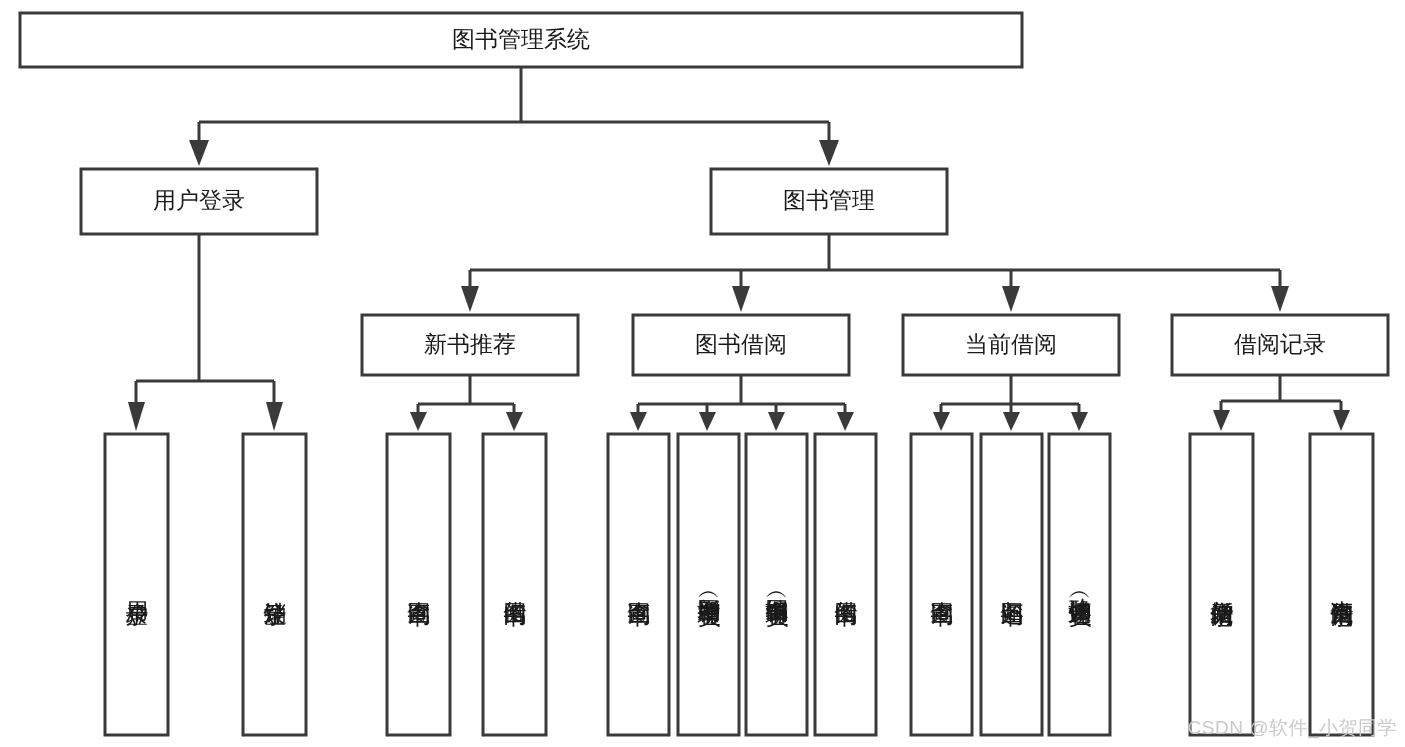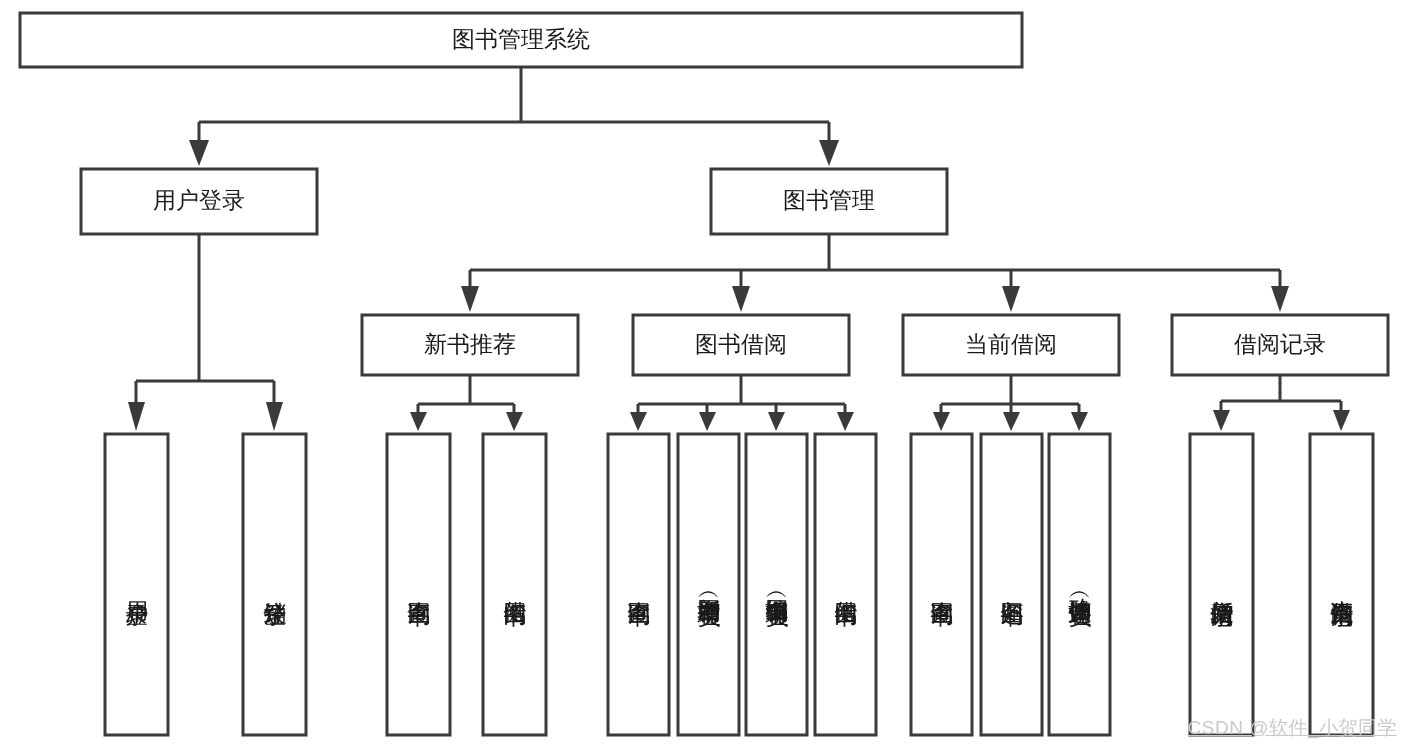--- a/index.html
+++ b/index.html
@@ -71,21 +71,20 @@
     position: absolute;
     right: 8px;
     bottom: 6px;
     font-family: "Liberation Sans", "DejaVu Sans", sans-serif;
     font-size: 19px;
     color: #c9c9c9;
     letter-spacing: 0.5px;
     user-select: none;
     pointer-events: none;
     white-space: nowrap;
-    text-decoration: underline;
   }
 </style>
 </head>
 <body>
 
 <div id="diagram-root">
 
   <svg class="flow" viewBox="0 0 1405 747">
 
     <g>

